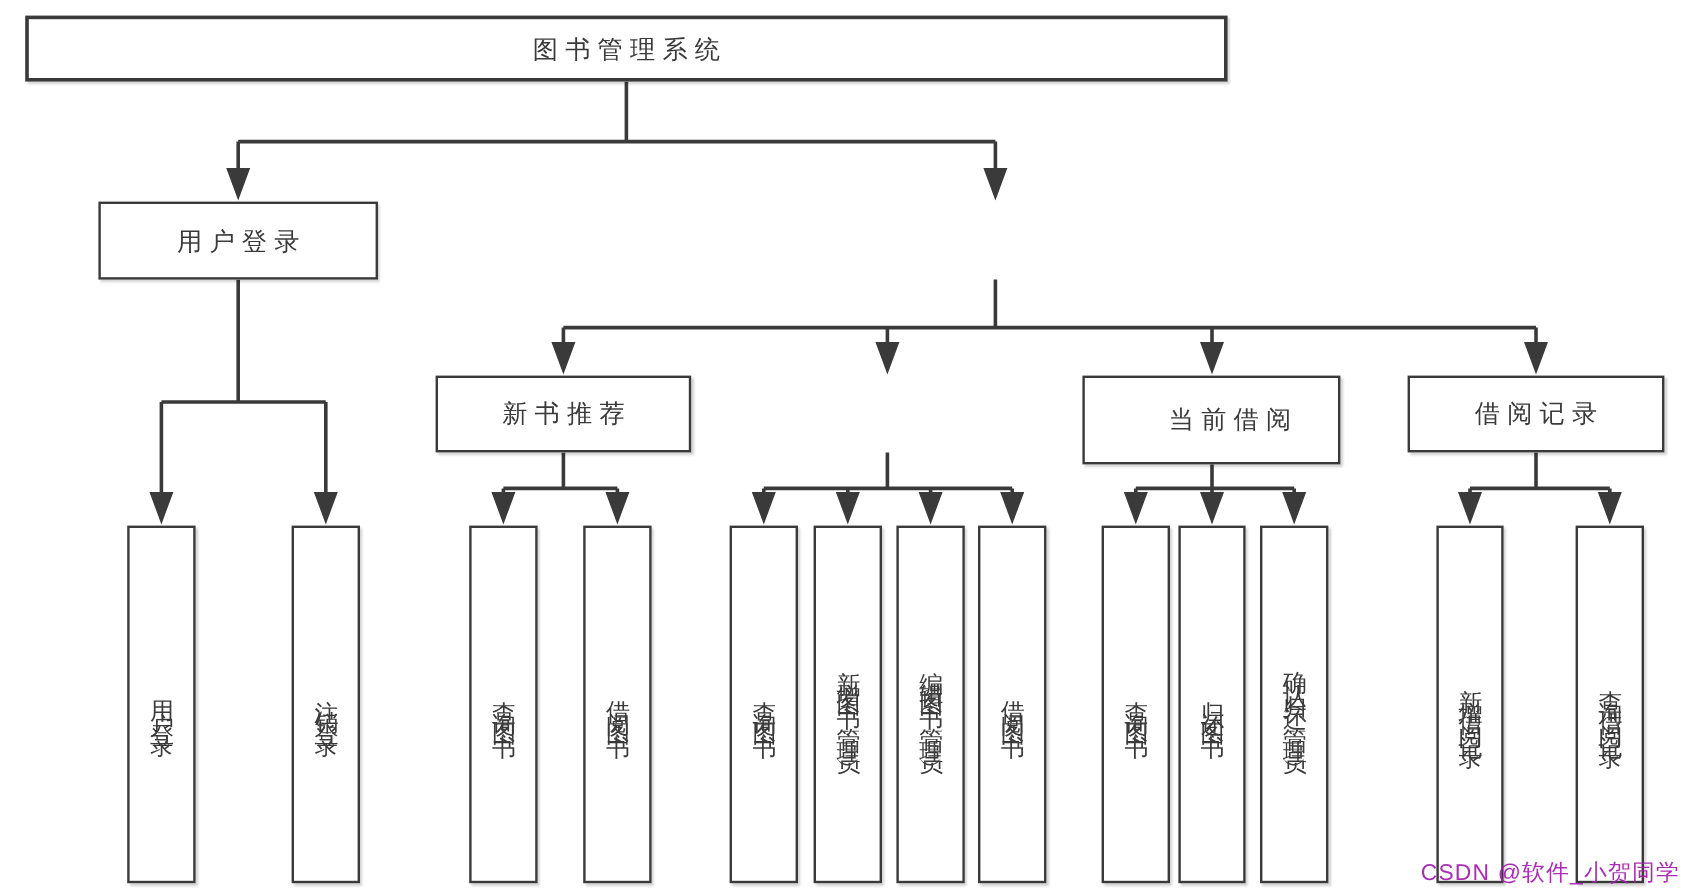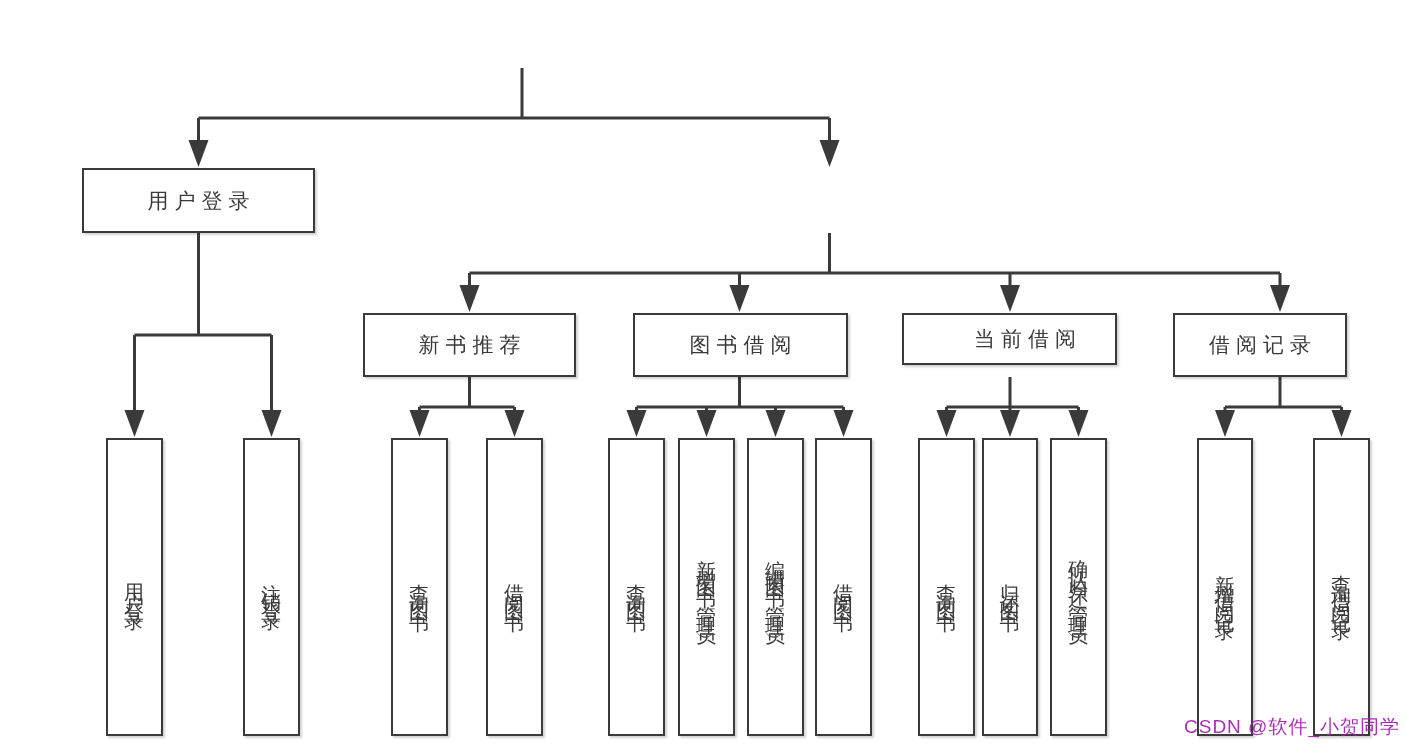--- a/index.html
+++ b/index.html
@@ -80,35 +80,35 @@
                M124.5 410 L144.5 410 L134.5 437 Z M261.5 410 L281.5 410 L271.5 437 Z
                M409.5 410 L429.5 410 L419.5 437 Z M504.5 410 L524.5 410 L514.5 437 Z
                M626.5 410 L646.5 410 L636.5 437 Z M696.5 410 L716.5 410 L706.5 437 Z
                M765.5 410 L785.5 410 L775.5 437 Z M833.5 410 L853.5 410 L843.5 437 Z
                M936.5 410 L956.5 410 L946.5 437 Z M1000 410 L1020 410 L1010 437 Z
                M1068.5 410 L1088.5 410 L1078.5 437 Z
                M1215 410 L1235 410 L1225 437 Z M1331.5 410 L1351.5 410 L1341.5 437 Z"></path>
     </g>
   </svg>
 
+  <div class="box root" style="left:21px;top:13px;width:1002px;height:55px;">
+    <span class="hlabel">图书管理系统</span>
+  </div>
 
   <div class="box" style="left:82px;top:168px;width:233px;height:65px;">
     <span class="hlabel">用户登录</span>
   </div>
 
   <div class="box" style="left:363px;top:313px;width:213px;height:64px;">
     <span class="hlabel">新书推荐</span>
   </div>
-  <div class="box" style="left:633px;top:313px;width:215px;height:64px;">
-    <span class="hlabel">图书借阅</span>
-  </div>
-  <div class="box" style="left:902px;top:313px;width:215px;height:52px;padding-left:31px;">
+  <div class="box" style="left:902px;top:313px;width:215px;height:74px;padding-left:31px;">
     <span class="hlabel">当前借阅</span>
   </div>
-  <div class="box" style="left:1173px;top:313px;width:174px;height:64px;">
+  <div class="box" style="left:1173px;top:313px;width:214px;height:64px;">
     <span class="hlabel">借阅记录</span>
   </div>
 
   <div class="box leaf" style="left:106px;top:438px;width:57px;height:298px;">
     <span class="vlabel">用户登录</span>
   </div>
   <div class="box leaf" style="left:243px;top:438px;width:57px;height:298px;">
     <span class="vlabel">注销登录</span>
   </div>
 

